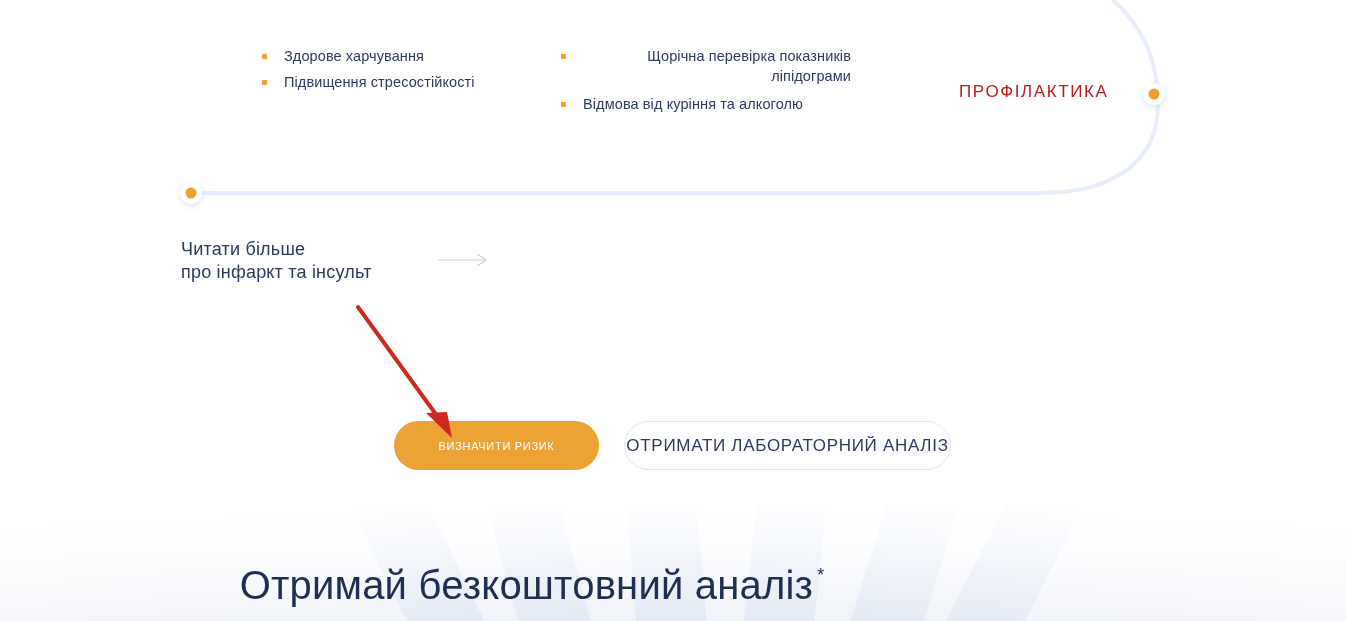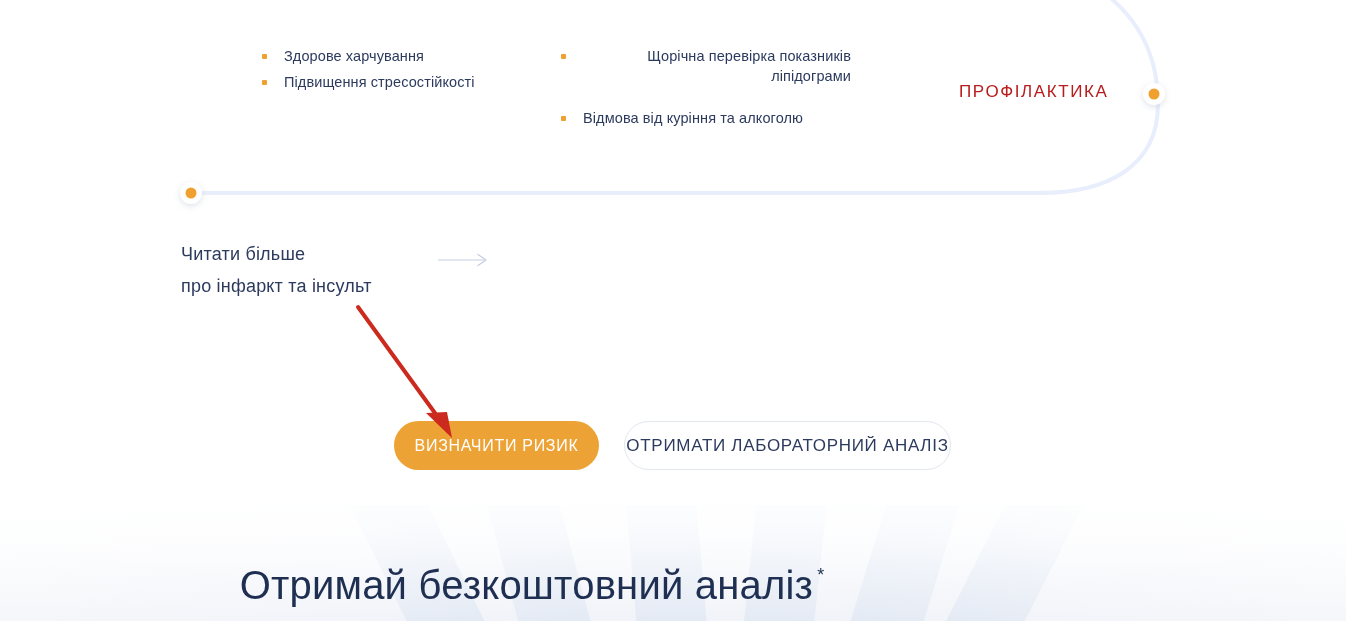--- a/index.html
+++ b/index.html
@@ -109,21 +109,21 @@
   
   .read-more {
     position: absolute;
     left: 181px;
     top: 238px;
     width: 330px;
   }
   .read-more-text {
     color: #2c3a5e;
     font-size: 18px;
-    line-height: 32px;
+    line-height: 23px;
     letter-spacing: .2px;
     white-space: pre-line;
   }
   .read-more-arrow {
     position: absolute;
     left: 257px;
     top: 15px;
     width: 52px;
     height: 14px;
   }
@@ -139,21 +139,21 @@
     cursor: pointer;
     user-select: none;
   }
   .btn-primary {
     left: 394px;
     top: 421px;
     width: 205px;
     height: 49px;
     background: #eda235;
     color: #ffffff;
-    font-size: 16px;
+    font-size: 11px;
     letter-spacing: .7px;
     border: none;
   }
   .btn-secondary {
     left: 624px;
     top: 421px;
     width: 327px;
     height: 49px;
     background: #ffffff;
     color: #2c3a5e;
@@ -233,21 +233,21 @@
       <span class="bullet-dot"></span>
       <span class="bullet-text">Підвищення стресостійкості</span>
     </li>
   </ul>
 
   <ul class="bullets col-2">
     <li class="bullet-row">
       <span class="bullet-dot"></span>
       <span class="bullet-text">Щорічна перевірка показників ліпідограми</span>
     </li>
-    <li class="bullet-row" style="margin-top:22px">
+    <li class="bullet-row" style="margin-top:8px">
       <span class="bullet-dot"></span>
       <span class="bullet-text">Відмова від куріння та алкоголю</span>
     </li>
   </ul>
 
   <div class="section-label">ПРОФІЛАКТИКА</div>
 
   <div class="read-more">
     <div class="read-more-text">Читати більше
 про інфаркт та інсульт</div>

